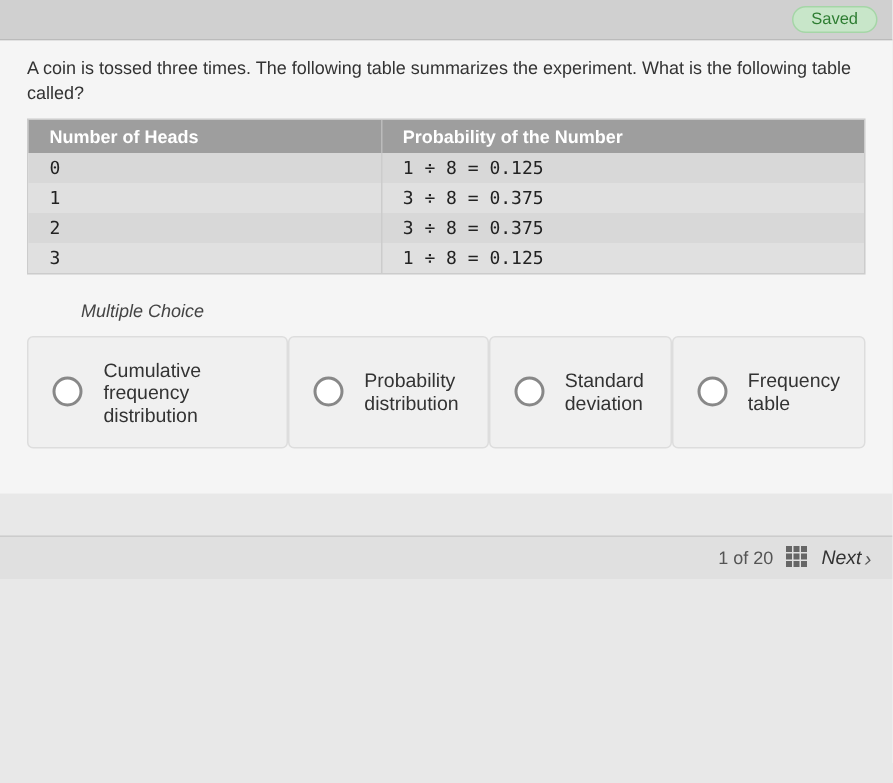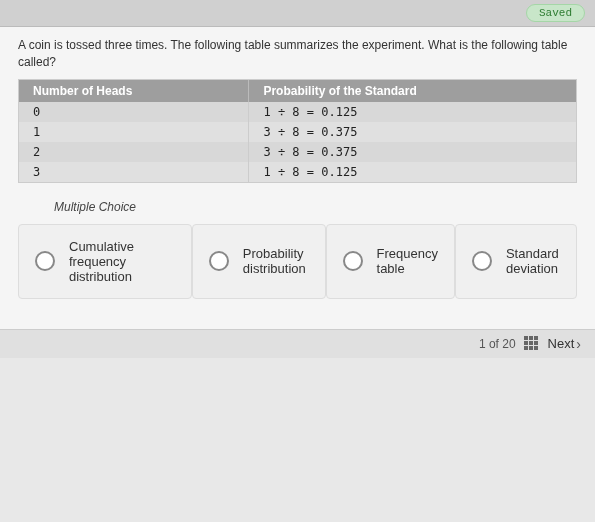--- a/index.html
+++ b/index.html
@@ -19,21 +19,20 @@
       justify-content: flex-end;
       border-bottom: 1px solid #bbb;
     }
     .saved-badge {
       background: #c8e6c9;
       border: 1px solid #a5d6a7;
       border-radius: 10px;
       padding: 2px 12px;
       font-size: 11px;
       color: #2e7d32;
-      font-family: Liberation Mono, monospace;
     }
     .main-content {
       background: #f5f5f5;
       padding: 10px 18px 22px 18px;
     }
     .question-text {
       font-size: 12px;
       color: #333;
       margin-bottom: 8px;
       line-height: 1.4;
@@ -112,20 +111,21 @@
       color: #333;
     }
     .bottom-bar {
       background: #e0e0e0;
       display: flex;
       align-items: center;
       justify-content: flex-end;
       padding: 6px 14px;
       border-top: 1px solid #ccc;
       gap: 8px;
+      margin-top: 28px;
     }
     .page-info {
       font-size: 12px;
       color: #555;
     }
     .grid-icon {
       width: 16px;
       height: 16px;
       display: inline-grid;
       grid-template-columns: repeat(3,4px);
@@ -139,20 +139,21 @@
     }
     .next-btn {
       background: none;
       border: none;
       font-size: 13px;
       color: #333;
       cursor: pointer;
       display: flex;
       align-items: center;
       gap: 2px;
+      font-style: italic;
     }
     .next-btn .chevron {
       font-size: 14px;
       color: #555;
     }
   </style>
 </head>
 <body>
 
 <div class="top-bar">
@@ -160,21 +161,21 @@
 </div>
 
 <div class="main-content">
   <p class="question-text">A coin is tossed three times. The following table summarizes the experiment. What is the following table called?</p>
 
   <div class="table-container">
     <table>
       <thead>
         <tr>
           <th>Number of Heads</th>
-          <th>Probability of the Standard</th>
+          <th>Probability of the Number</th>
         </tr>
       </thead>
       <tbody id="table-body">
       <tr>
             <td>0</td>
             <td>1 ÷ 8 = 0.125</td>
           </tr>
           <tr>
             <td>1</td>
             <td>3 ÷ 8 = 0.375</td>
@@ -197,25 +198,25 @@
   <div class="option-item">
         <span class="radio-circle"></span>
         <span class="option-text">Cumulative frequency distribution</span>
       </div>
       <div class="option-item">
         <span class="radio-circle"></span>
         <span class="option-text">Probability distribution</span>
       </div>
       <div class="option-item">
         <span class="radio-circle"></span>
+        <span class="option-text">Standard deviation</span>
+      </div>
+      <div class="option-item">
+        <span class="radio-circle"></span>
         <span class="option-text">Frequency table</span>
-      </div>
-      <div class="option-item">
-        <span class="radio-circle"></span>
-        <span class="option-text">Standard deviation</span>
       </div>
     </div>
 </div>
 
 <div class="bottom-bar">
   <span class="page-info">1 <span>of 20</span></span>
   <div class="grid-icon">
     <span></span>
       <span></span>
       <span></span>

